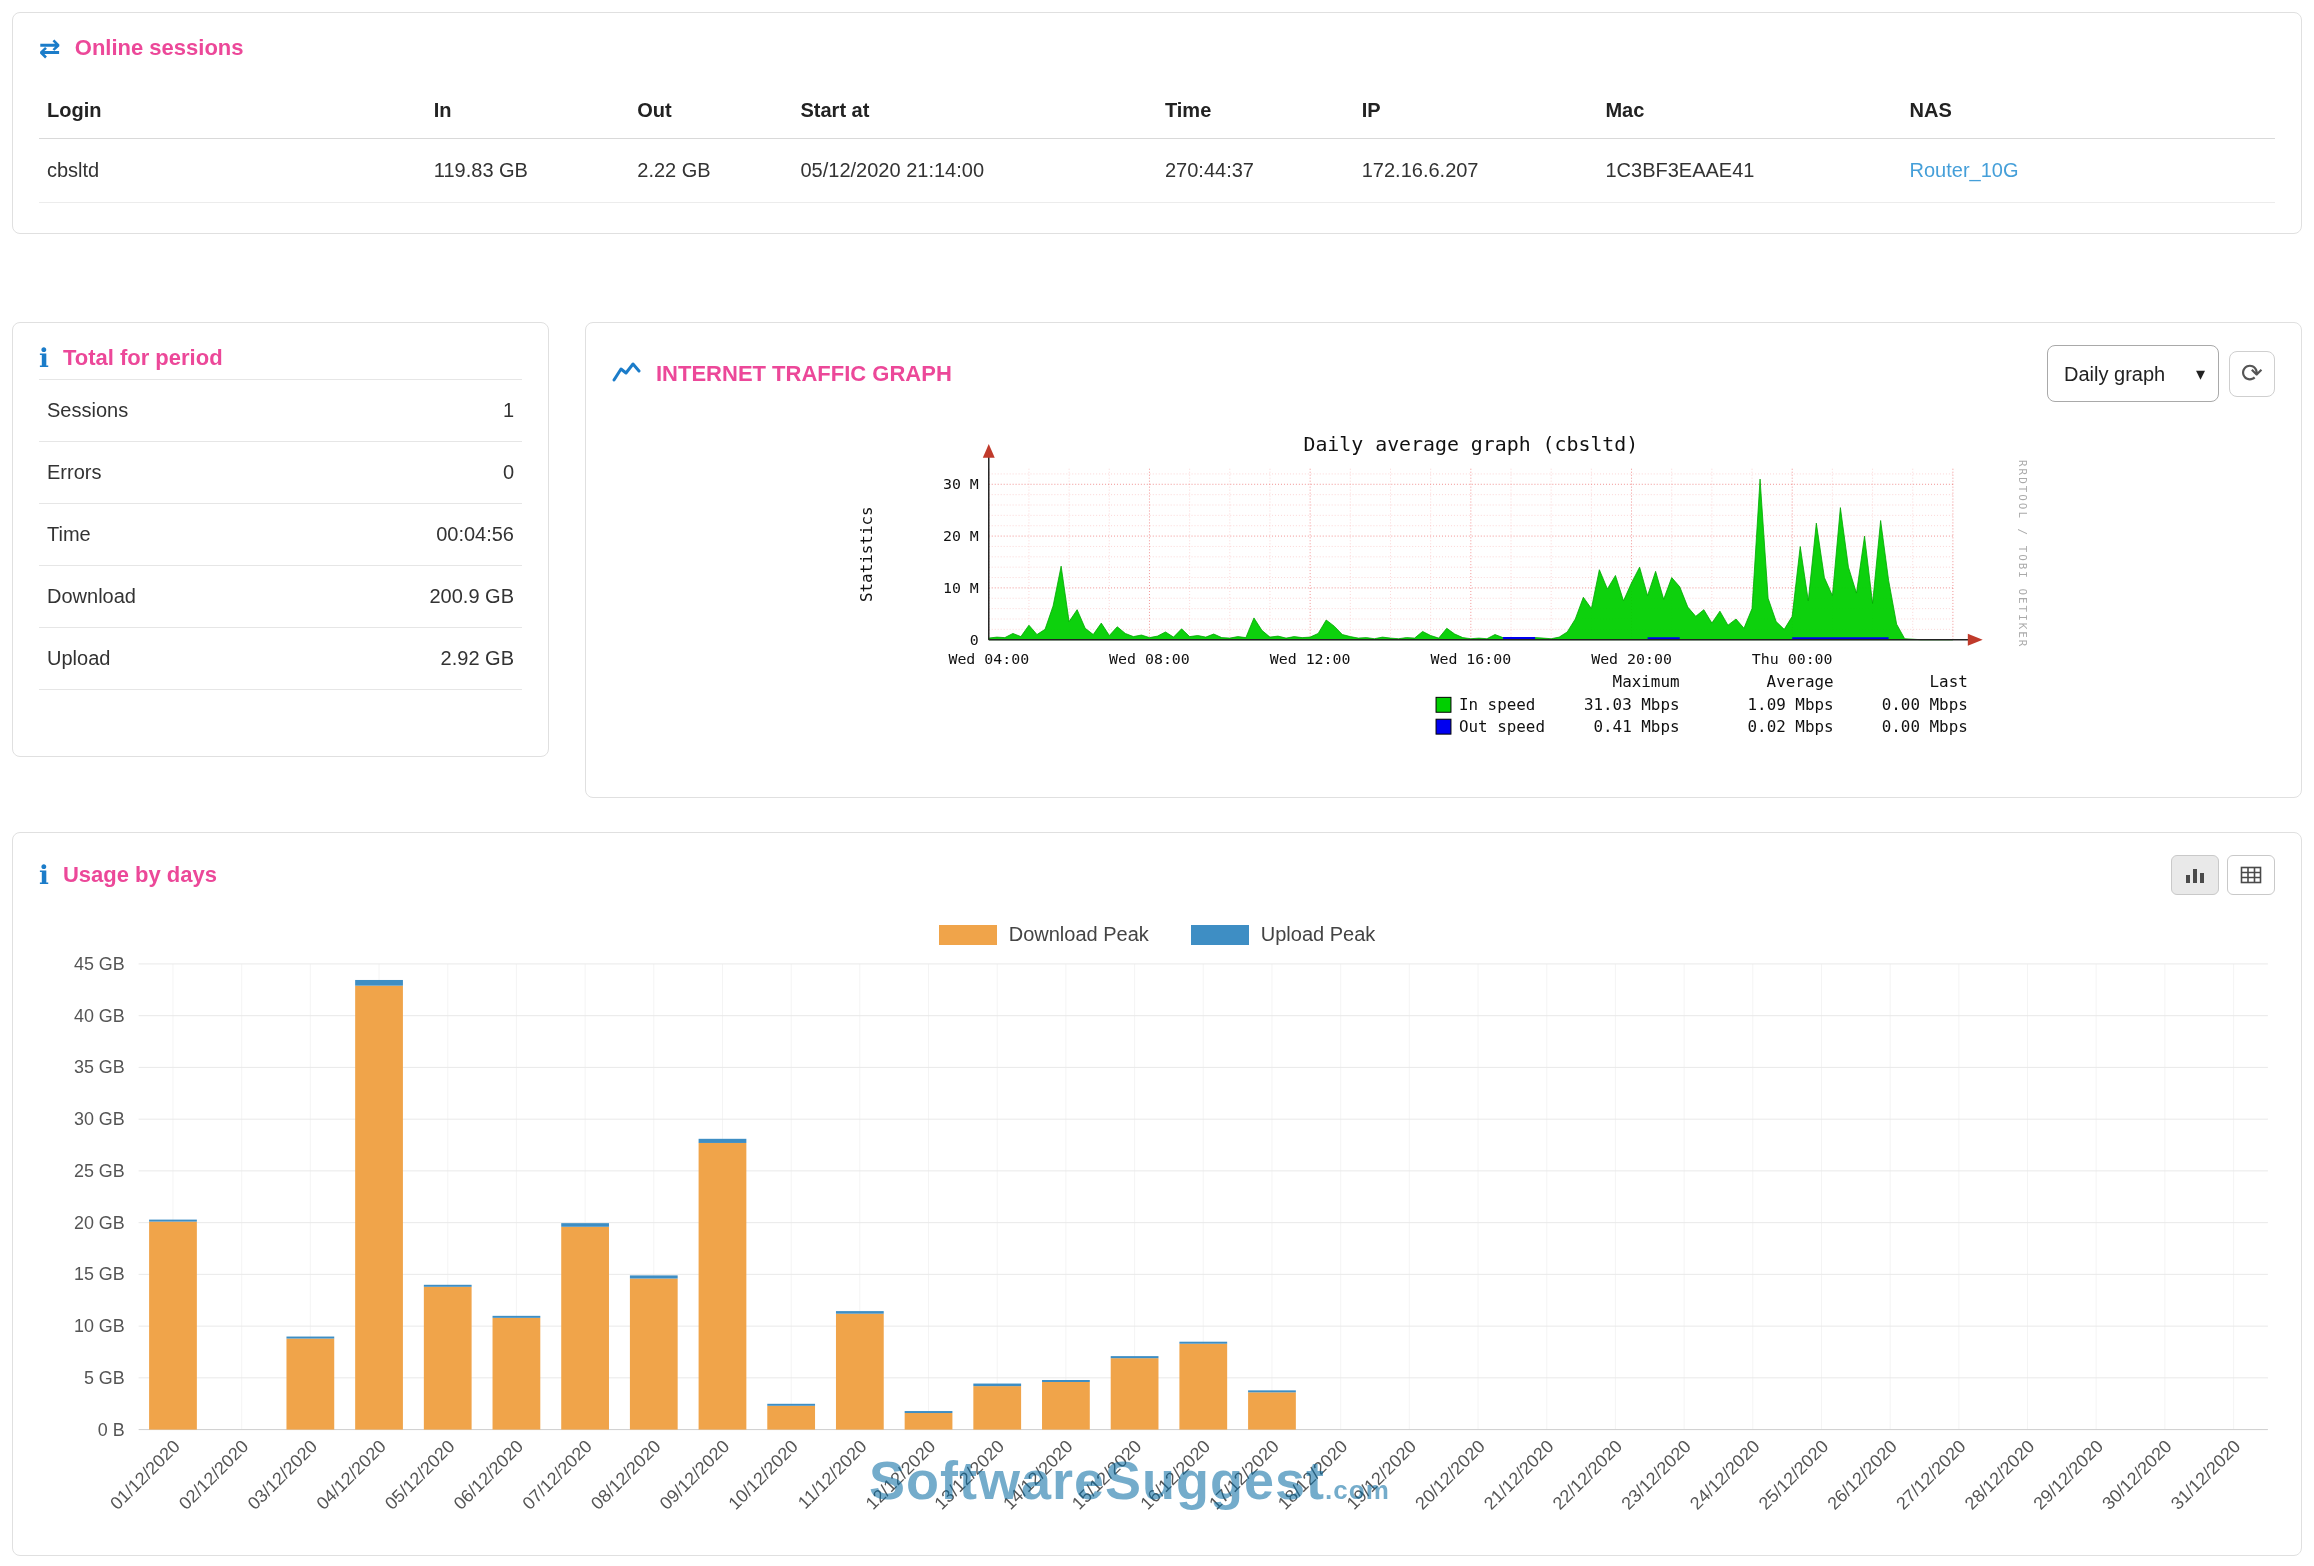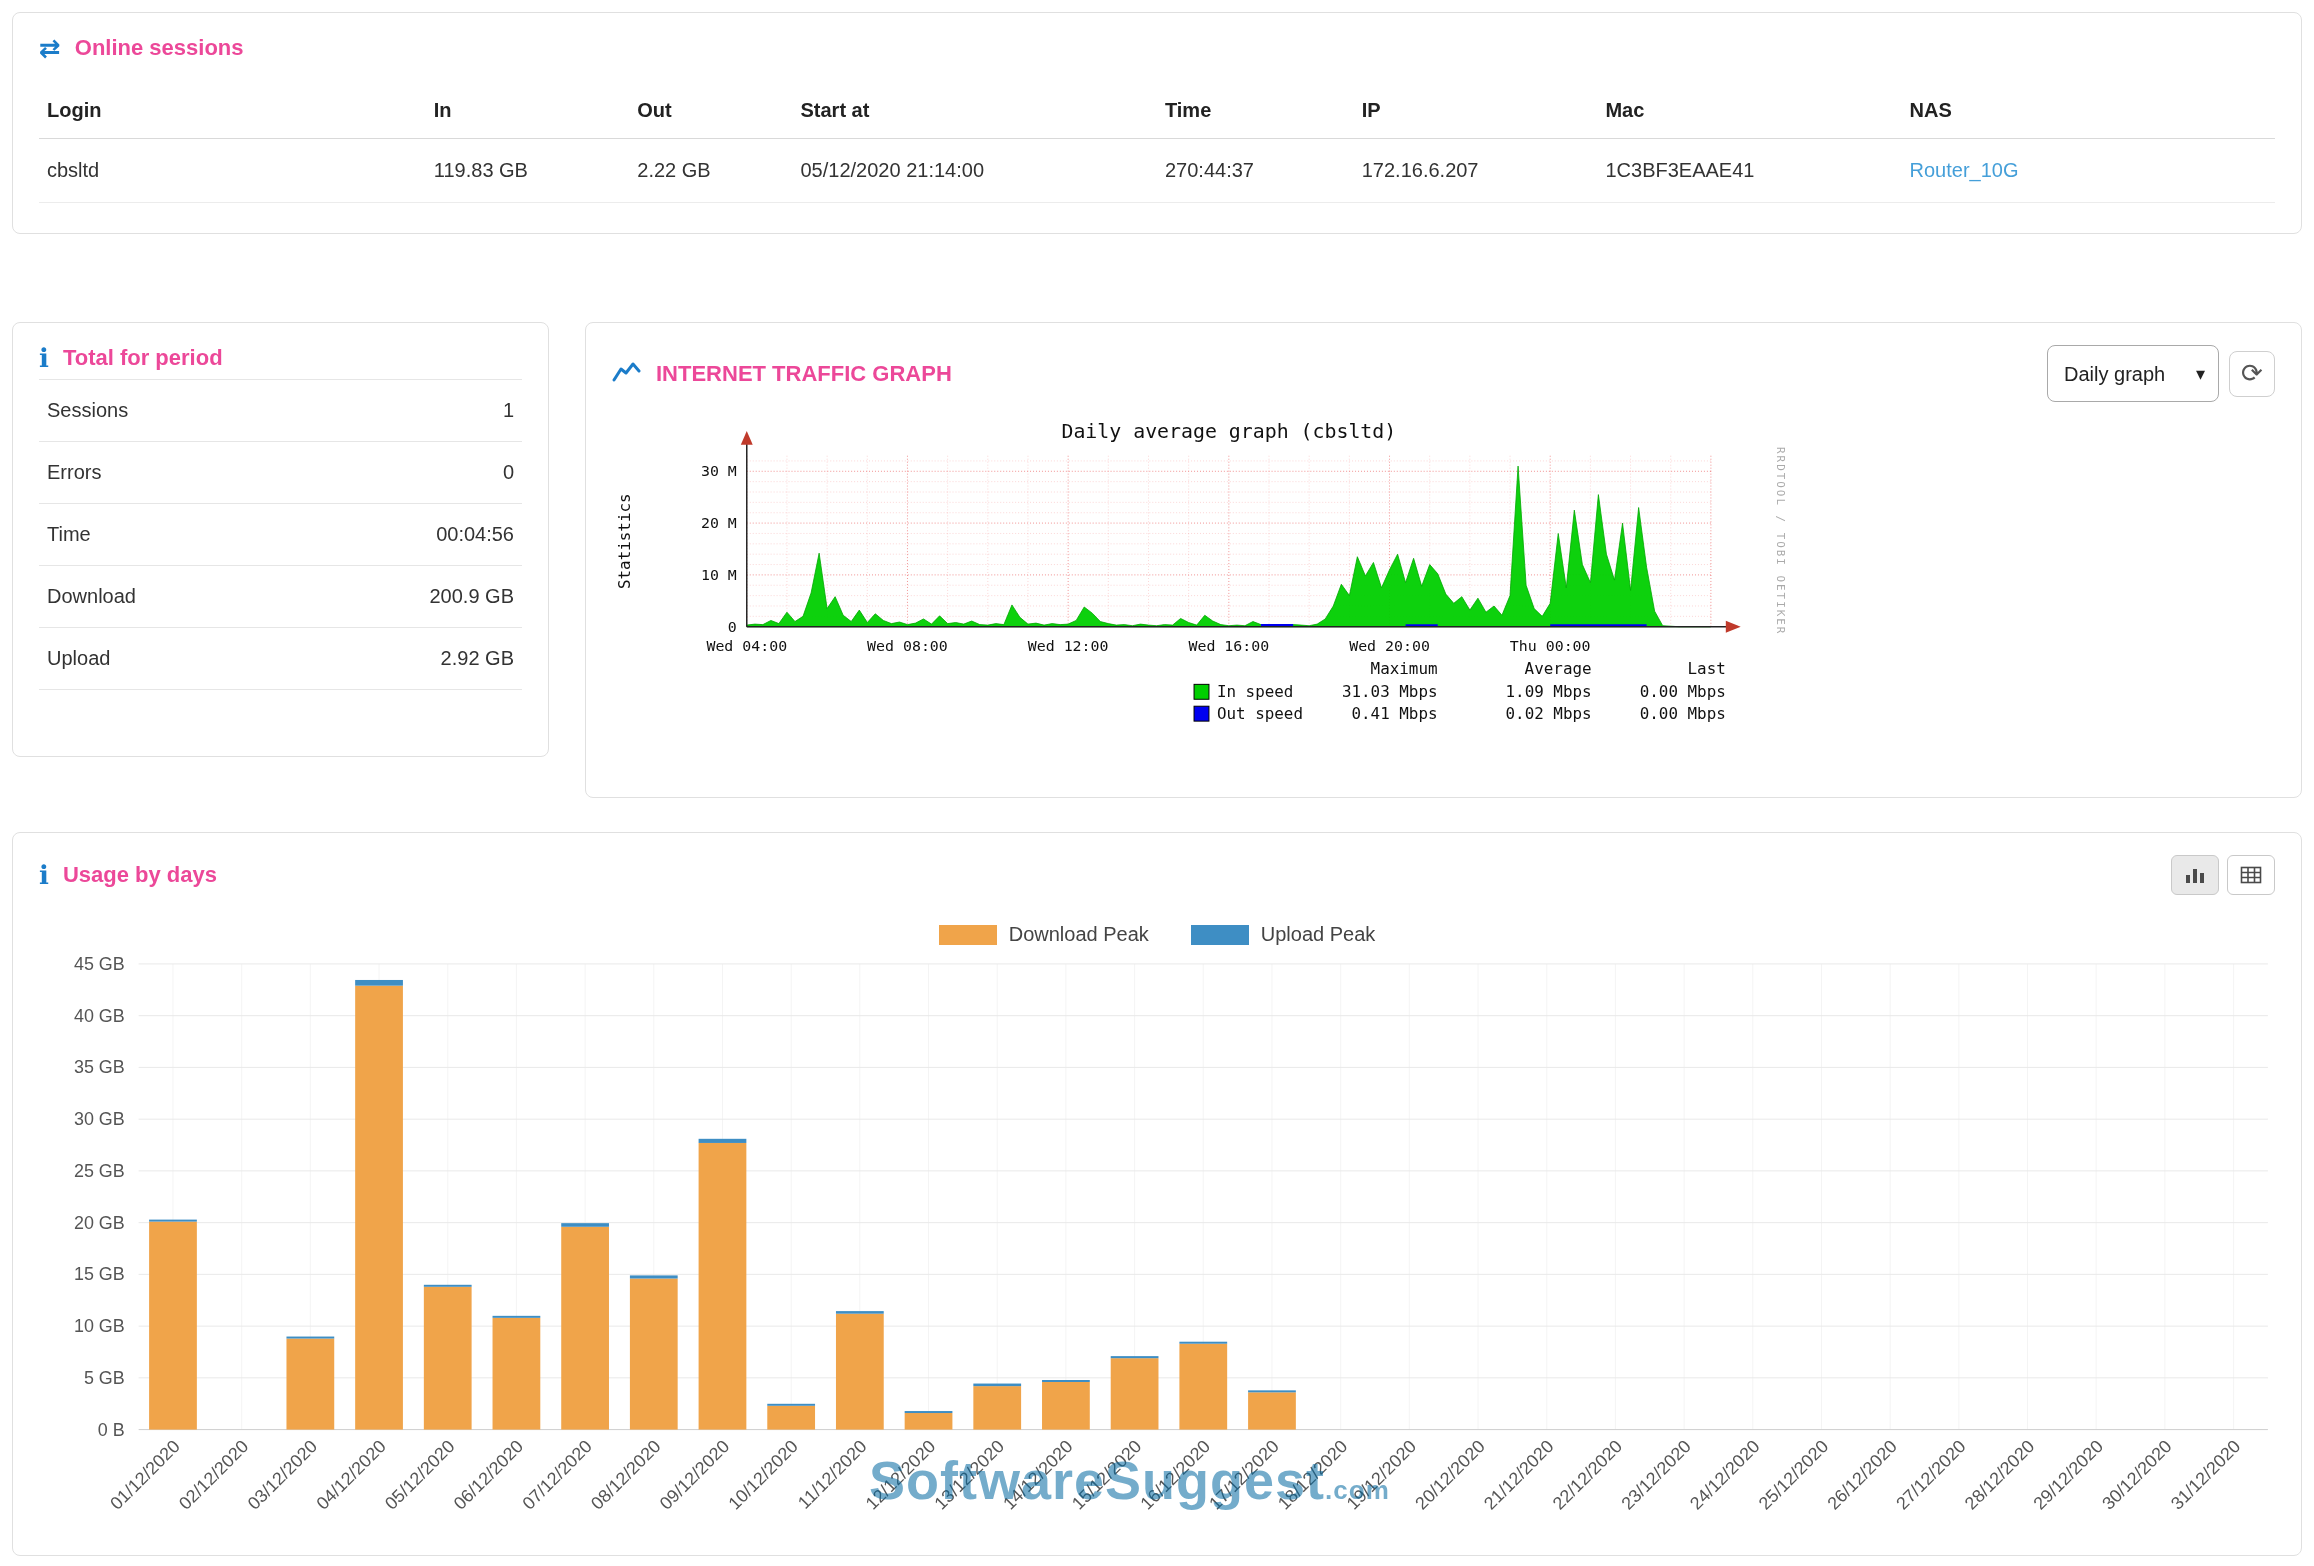--- a/index.html
+++ b/index.html
@@ -33,21 +33,21 @@
   .traffic-head{display:flex;justify-content:space-between;align-items:center}
   .controls{display:flex;gap:10px;align-items:center}
   .select-wrap{position:relative}
   .select-wrap select{
     appearance:none;-webkit-appearance:none;background:#fff;color:#222;
     border:1px solid #a9a9a9;border-radius:8px;height:57px;padding:0 52px 0 16px;
     font-size:20px;font-family:inherit;cursor:pointer;
   }
   .select-wrap .chevron{position:absolute;right:14px;top:50%;transform:translateY(-52%);font-size:18px;color:#222;pointer-events:none}
   .refresh-btn{width:46px;height:46px;border:1px solid #cfcfcf;border-radius:8px;background:#fff;font-size:26px;color:#555;cursor:pointer;display:flex;align-items:center;justify-content:center}
-  .rrd-wrap{display:flex;justify-content:flex-start;margin-top:12px}
+  .rrd-wrap{display:flex;justify-content:center;margin-top:25px}
   #rrd-svg text{font-family:"DejaVu Sans Mono","Liberation Mono",monospace}
 
   
   .usage-panel{min-height:723px;padding:22px 26px 8px;position:relative;margin-bottom:12px;overflow:hidden}
   .usage-head{display:flex;justify-content:space-between;align-items:center}
   .icon-btns{display:flex;gap:8px}
   .icon-btn{width:48px;height:40px;border:1px solid #c9c9c9;border-radius:6px;background:#fff;display:flex;align-items:center;justify-content:center;cursor:pointer}
   .icon-btn.active{background:#e9e9e9}
   .legend{display:flex;justify-content:center;gap:42px;margin-top:28px}
   .legend-item{display:flex;align-items:center;gap:12px;font-size:20px;color:#444}

